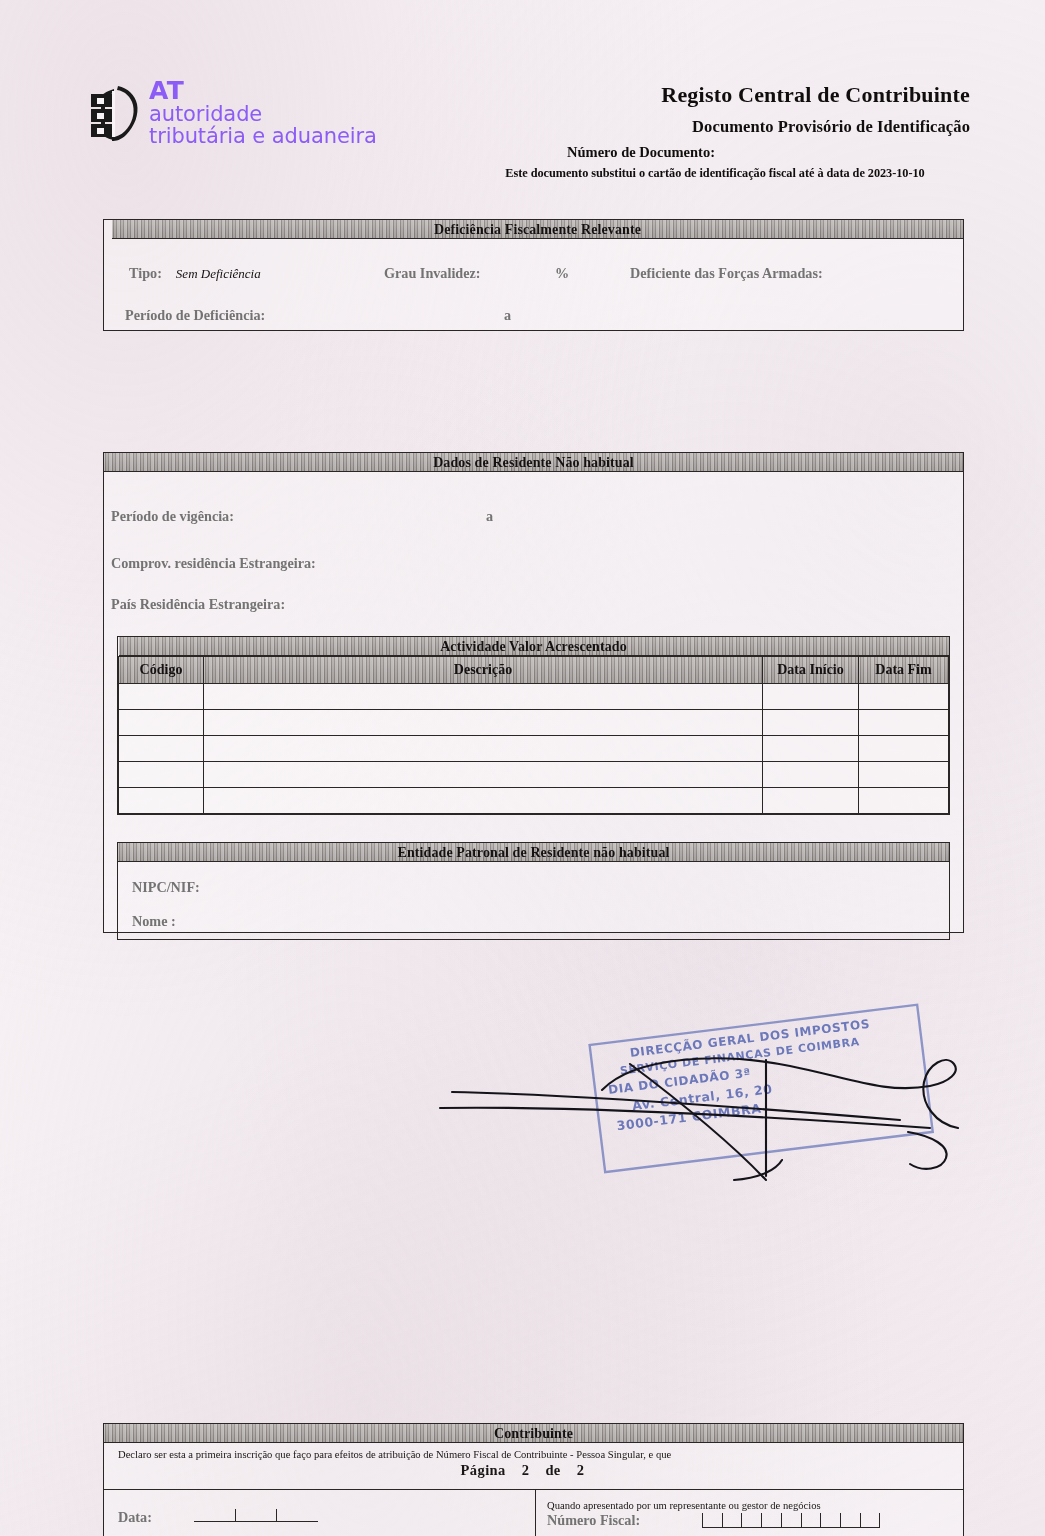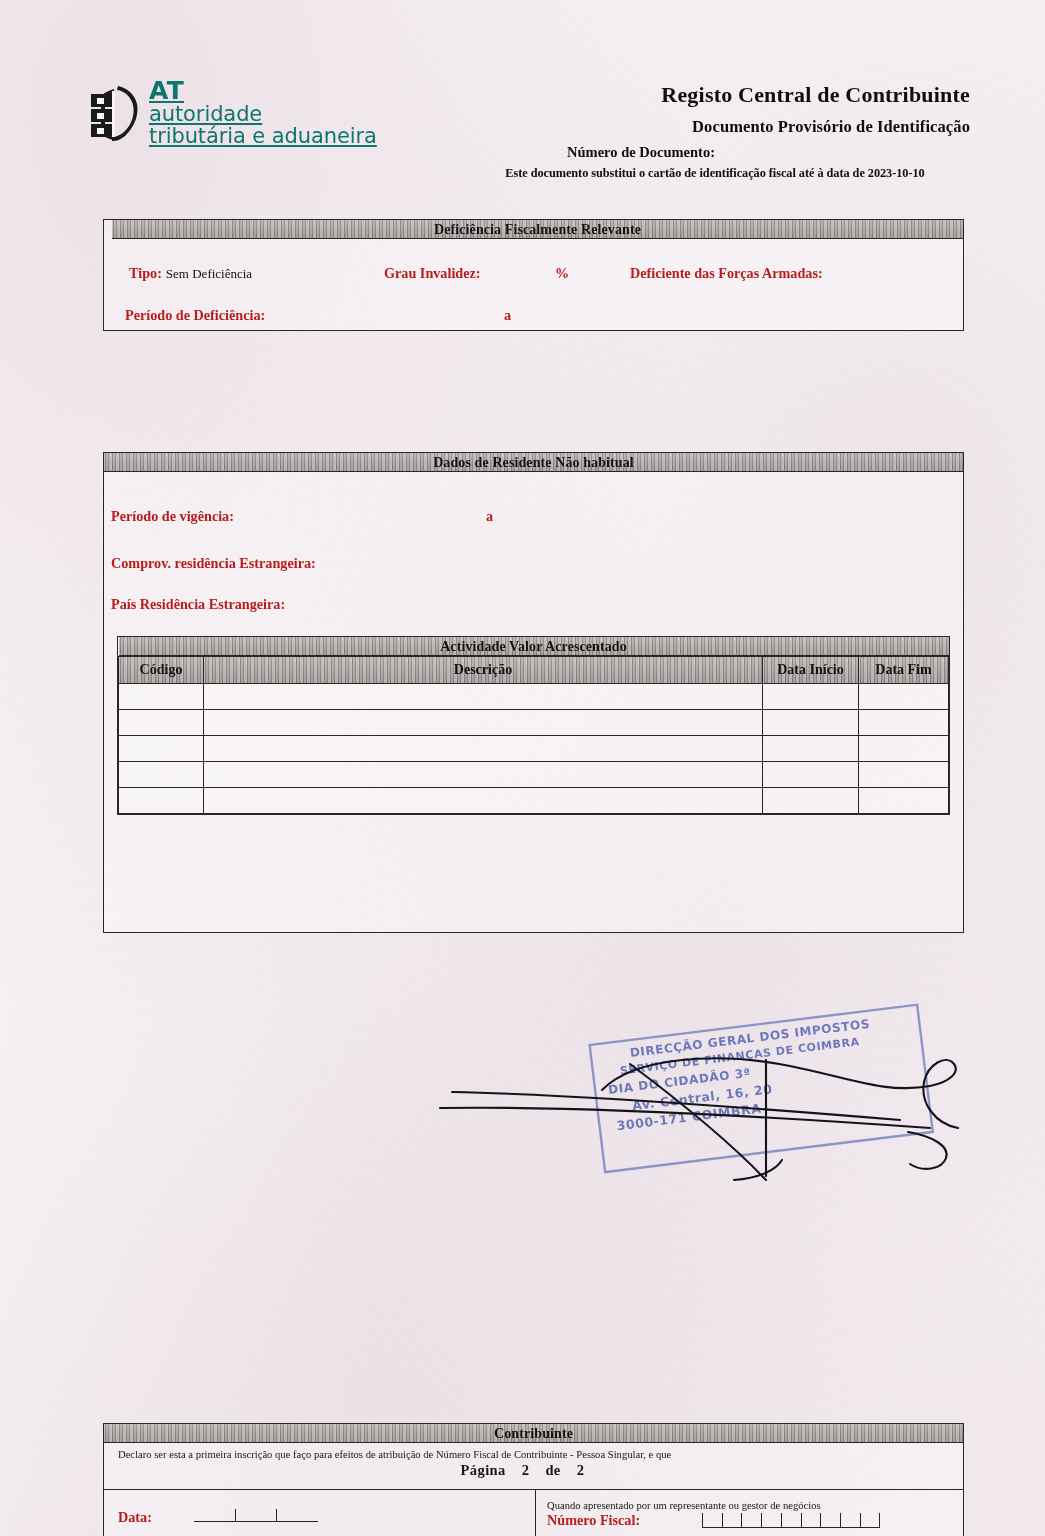--- a/index.html
+++ b/index.html
@@ -34,23 +34,22 @@
   #page > * { position: relative; z-index: 2; }
 
   
   #header { position: absolute; left: 0; top: 0; width: 1045px; height: 205px; }
 
   #logo { position: absolute; left: 88px; top: 78px; display: flex; align-items: center; }
   #logo .shield { width: 52px; height: 58px; flex: none; }
   #logo .words {
     margin-left: 9px;
     font-family: "DejaVu Sans", sans-serif;
-    color: #0f766e;
+    color: #8b5cf6;
     line-height: 1.04;
-    text-decoration: underline;
   }
   #logo .at { font-size: 25px; font-weight: bold; letter-spacing: .3px; }
   #logo .l2 { font-size: 21px; letter-spacing: -.1px; }
   #logo .l3 { font-size: 21px; letter-spacing: -.1px; }
 
   #title-block { position: absolute; left: 470px; top: 82px; width: 500px; text-align: right; color: #100d0d; }
   #doc-title { font-size: 22px; font-weight: bold; letter-spacing: .2px; }
   #doc-sub { font-size: 16.5px; font-weight: bold; margin-top: 9px; letter-spacing: .1px; }
   #doc-num { font-size: 14.5px; font-weight: bold; margin-top: 7px; text-align: center; padding-right: 158px; }
   #doc-note { font-size: 12.3px; font-weight: bold; margin-top: 5px; text-align: center; padding-right: 10px; letter-spacing: -.05px; }
@@ -75,21 +74,21 @@
       linear-gradient(180deg, #a9a3a0 0%, #989290 55%, #8c8683 100%);
     border-bottom: 1.5px solid #2a2626;
   }
   .bar-title {
     position: absolute; inset: 0;
     display: flex; align-items: center; justify-content: center;
     font-size: 14px; font-weight: bold; color: #151111;
     letter-spacing: .1px;
     text-shadow: 0 0 1px rgba(255,255,255,.25);
   }
-  .lbl { font-size: 14.2px; font-weight: bold; color: #b91c1c; white-space: nowrap; }
+  .lbl { font-size: 14.2px; font-weight: bold; color: #737373; white-space: nowrap; }
   .val { font-size: 13px; font-weight: normal; color: #151111; white-space: nowrap; }
   .row { position: absolute; white-space: nowrap; }
 
   
   #sec-deficiencia { left: 103px; top: 219px; width: 861px; height: 112px; padding-left: 8px; }
   #sec-deficiencia .body { position: relative; height: calc(100% - 19px); }
 
   
   #sec-rnh { left: 103px; top: 340px; width: 861px; height: 481px; }
   #sec-rnh .body { position: relative; height: calc(100% - 19px); }
@@ -191,21 +190,21 @@
   </div>
 
   <div class="panel" id="sec-deficiencia">
     <div class="barwrap">
       <div class="bar"></div>
       <div class="bar-title">Deficiência Fiscalmente Relevante</div>
     </div>
     <div class="body">
       <div class="row" style="left:17px; top:25px;">
         <span class="lbl">Tipo:</span>
-        <span class="val" style="margin-left:0;">Sem Deficiência</span>
+        <span class="val" style="margin-left:10px;font-style:italic;">Sem Deficiência</span>
       </div>
       <div class="row" style="left:272px; top:25px;">
         <span class="lbl">Grau Invalidez:</span>
       </div>
       <div class="row" style="left:443px; top:25px;">
         <span class="lbl">%</span>
       </div>
       <div class="row" style="left:518px; top:25px;">
         <span class="lbl">Deficiente das Forças Armadas:</span>
       </div>
@@ -295,20 +294,34 @@
             <tr>
               <td></td>
               <td></td>
               <td></td>
               <td></td>
             </tr>
           </tbody>
         </table>
       </div>
 
+      <div id="box-emp">
+        <div class="barwrap">
+          <div class="bar"></div>
+          <div class="bar-title">Entidade Patronal de Residente não habitual</div>
+        </div>
+        <div class="body">
+          <div class="row" style="left:14px; top:16px;">
+            <span class="lbl">NIPC/NIF:</span>
+          </div>
+          <div class="row" style="left:14px; top:50px;">
+            <span class="lbl">Nome   :</span>
+          </div>
+        </div>
+      </div>
     </div>
   </div>
 
   <div class="panel" id="sec-contrib">
     <div class="barwrap">
       <div class="bar"></div>
       <div class="bar-title">Contribuinte</div>
     </div>
 
     <div class="decl">

